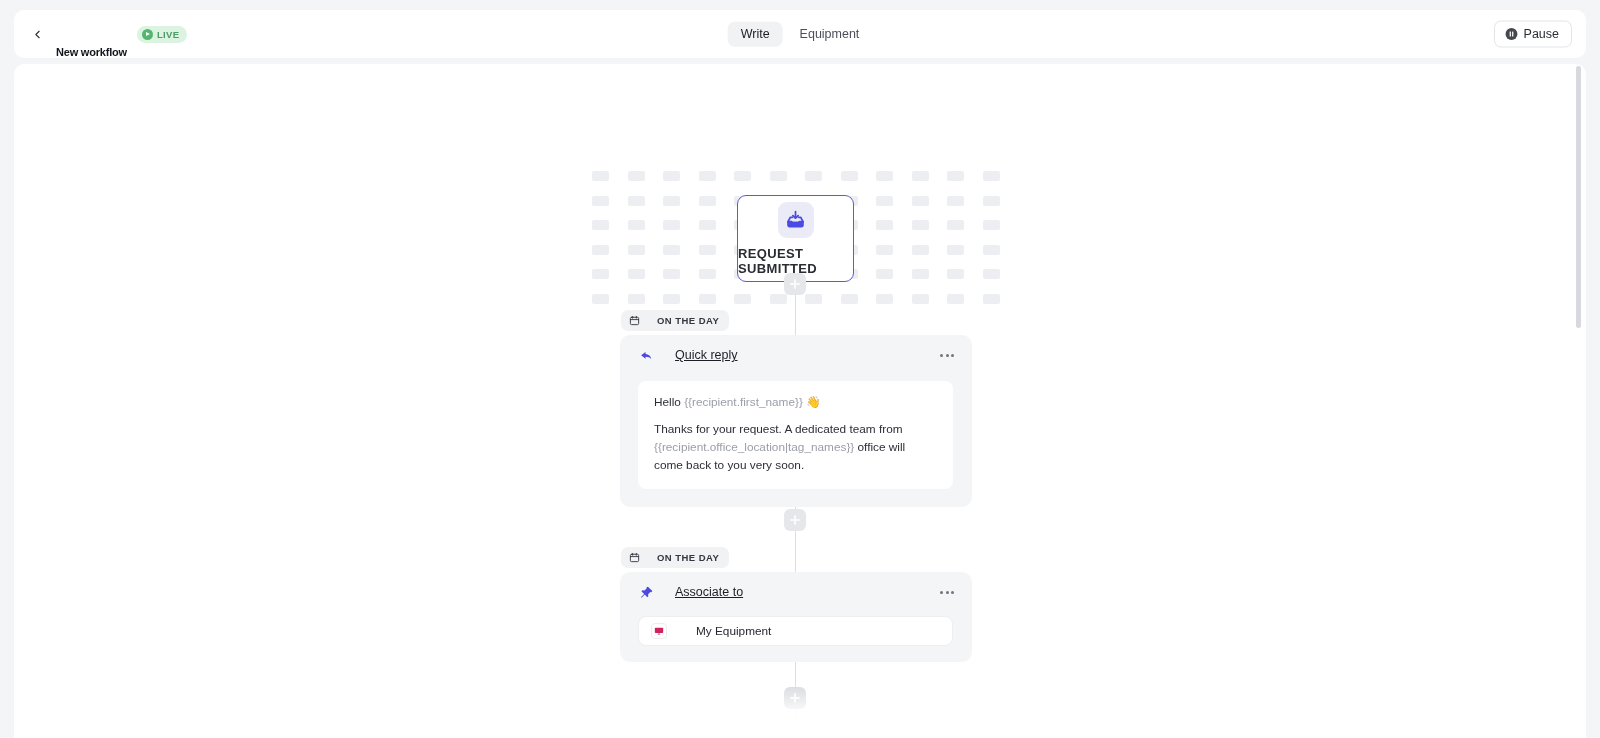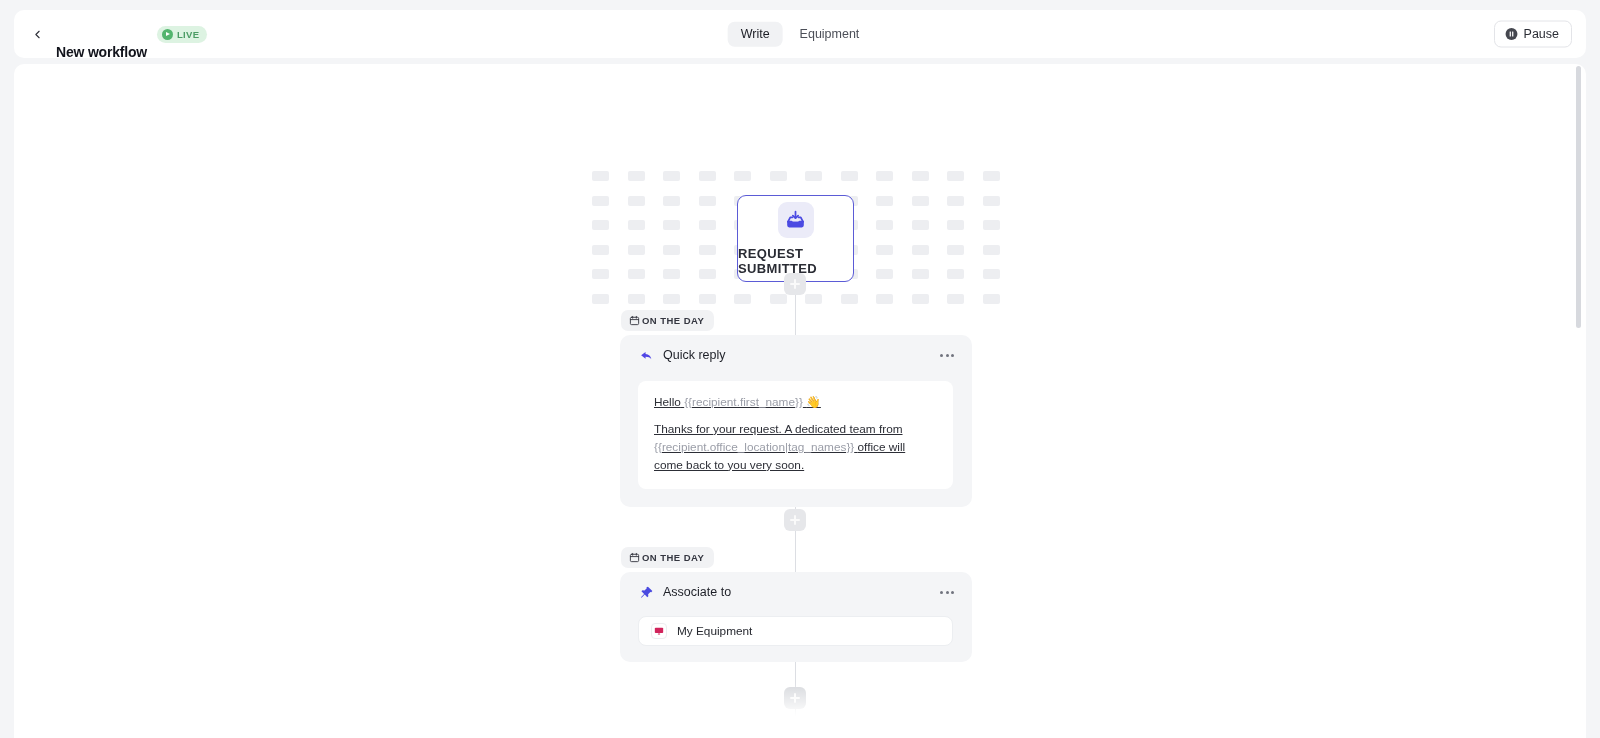--- a/index.html
+++ b/index.html
@@ -18,21 +18,21 @@
     border-radius: 10px;
     display: flex; align-items: center;
   }
   .tb-left { display: flex; align-items: center; padding-left: 14px; gap: 10px; }
   .back-chevron {
     width: 18px; height: 18px; display: flex; align-items: center; justify-content: center;
     cursor: pointer; color: #2e3038;
   }
   .back-chevron svg { display: block; }
   .wf-title {
-    font-size: 14px; font-weight: bold; color: #12141c; letter-spacing: -0.2px;
+    font-size: 11px; font-weight: bold; color: #12141c; letter-spacing: -0.2px;
     line-height: 1;
     margin-top: 36px;
   }
   .live-badge {
     display: inline-flex; align-items: center; gap: 4px;
     background: #ddf3e2; color: #4c9c65;
     border-radius: 11px; padding: 3px 8px 3px 5px;
     font-size: 9.5px; font-weight: bold; letter-spacing: 0.35px;
   }
   .live-dot {
@@ -110,58 +110,59 @@
     width: 36px; height: 36px; border-radius: 9px;
     background: #ebebf8; display: flex; align-items: center; justify-content: center;
   }
   .trigger-label {
     font-size: 13px; font-weight: bold; letter-spacing: 0.35px; color: #2a2c34;
   }
 
   
   .step-badge {
     position: absolute;
-    display: inline-flex; align-items: center; gap: 2px;
+    display: inline-flex; align-items: center; gap: 17px;
     background: #f1f2f4; border-radius: 7px;
     padding: 5px 10px 5px 8px;
     font-size: 9.5px; font-weight: bold; letter-spacing: 0.45px; color: #343640;
     cursor: pointer;
   }
 
   
   .card {
     position: absolute; left: 606px; width: 352px;
     background: #f4f5f7; border-radius: 10px;
   }
   .card-head {
     display: flex; align-items: center; height: 40px;
     padding: 0 16px 0 18px;
   }
   .card-ico { width: 16px; height: 16px; display: flex; align-items: center; justify-content: center; }
-  .card-title { font-size: 12.5px; color: #1d1f27; margin-left: 9px; }
+  .card-title { font-size: 12.5px; color: #1d1f27; margin-left: 21px; text-decoration: underline; }
   .dots {
     margin-left: auto; display: flex; gap: 2.5px; cursor: pointer; padding: 6px 2px;
   }
   .dots i { width: 3px; height: 3px; border-radius: 50%; background: #71747e; display: block; }
 
   .msg-box {
     margin: 6px 19px 18px 18px;
     background: #ffffff; border-radius: 8px;
     padding: 13px 16px 14px 16px;
-    font-size: 11.8px; color: #2c2e36; line-height: 1.52; text-decoration: underline;
+    font-size: 11.8px; color: #2c2e36; line-height: 1.52;
   }
   .msg-box p { margin: 0; }
   .msg-box p + p { margin-top: 9px; }
   .tok { color: #9b9ea8; }
 
   .assoc-item {
     margin: 4px 19px 16px 18px;
     background: #ffffff; border: 1px solid #eceef1; border-radius: 8px;
     height: 30px; display: flex; align-items: center; padding: 0 12px;
     cursor: pointer;
+    gap: 19px;
   }
   .assoc-ico {
     width: 16px; height: 16px; border: 1px solid #ececef; border-radius: 4px;
     display: flex; align-items: center; justify-content: center; background: #fff;
   }
   .assoc-label { font-size: 11.8px; color: #26282f; margin-left: 10px; }
 
   
   .fade {
     position: absolute; left: 0; right: 0; bottom: 0; height: 62px;

